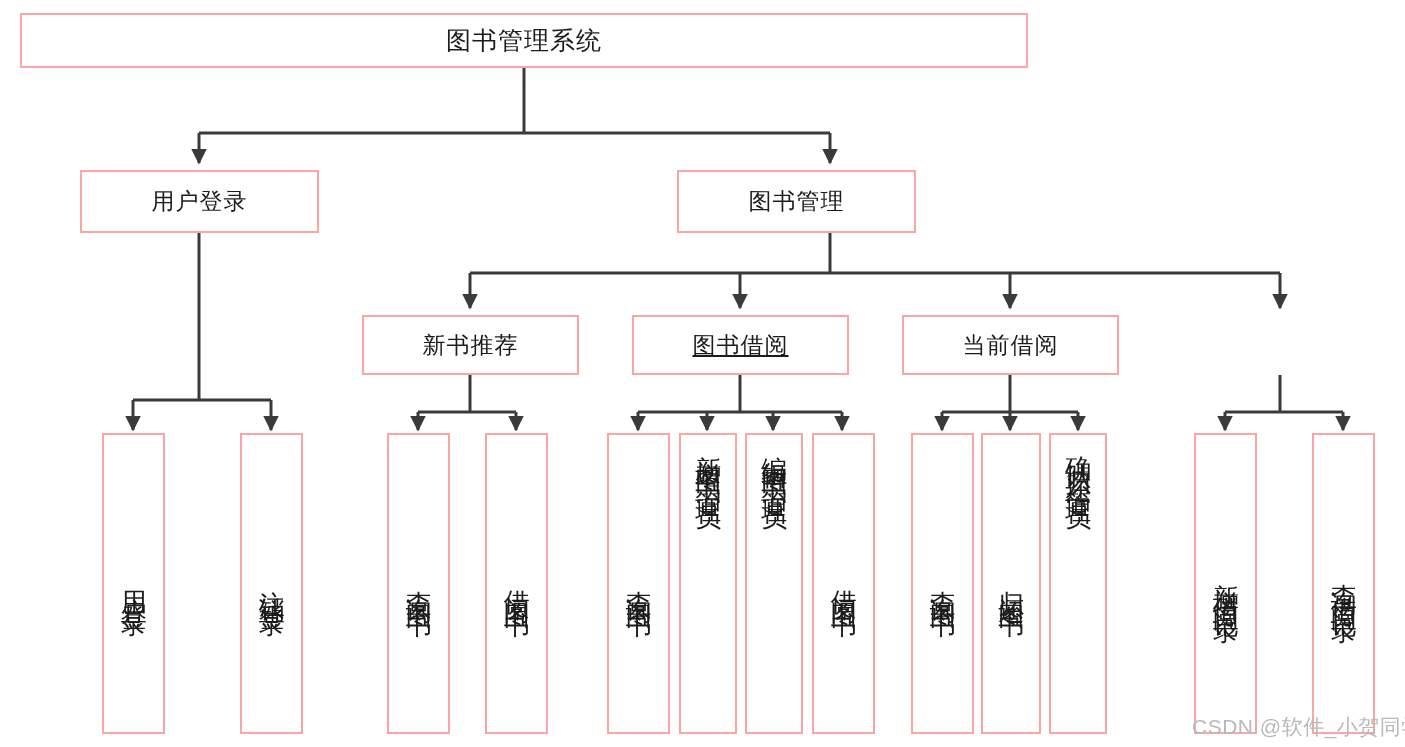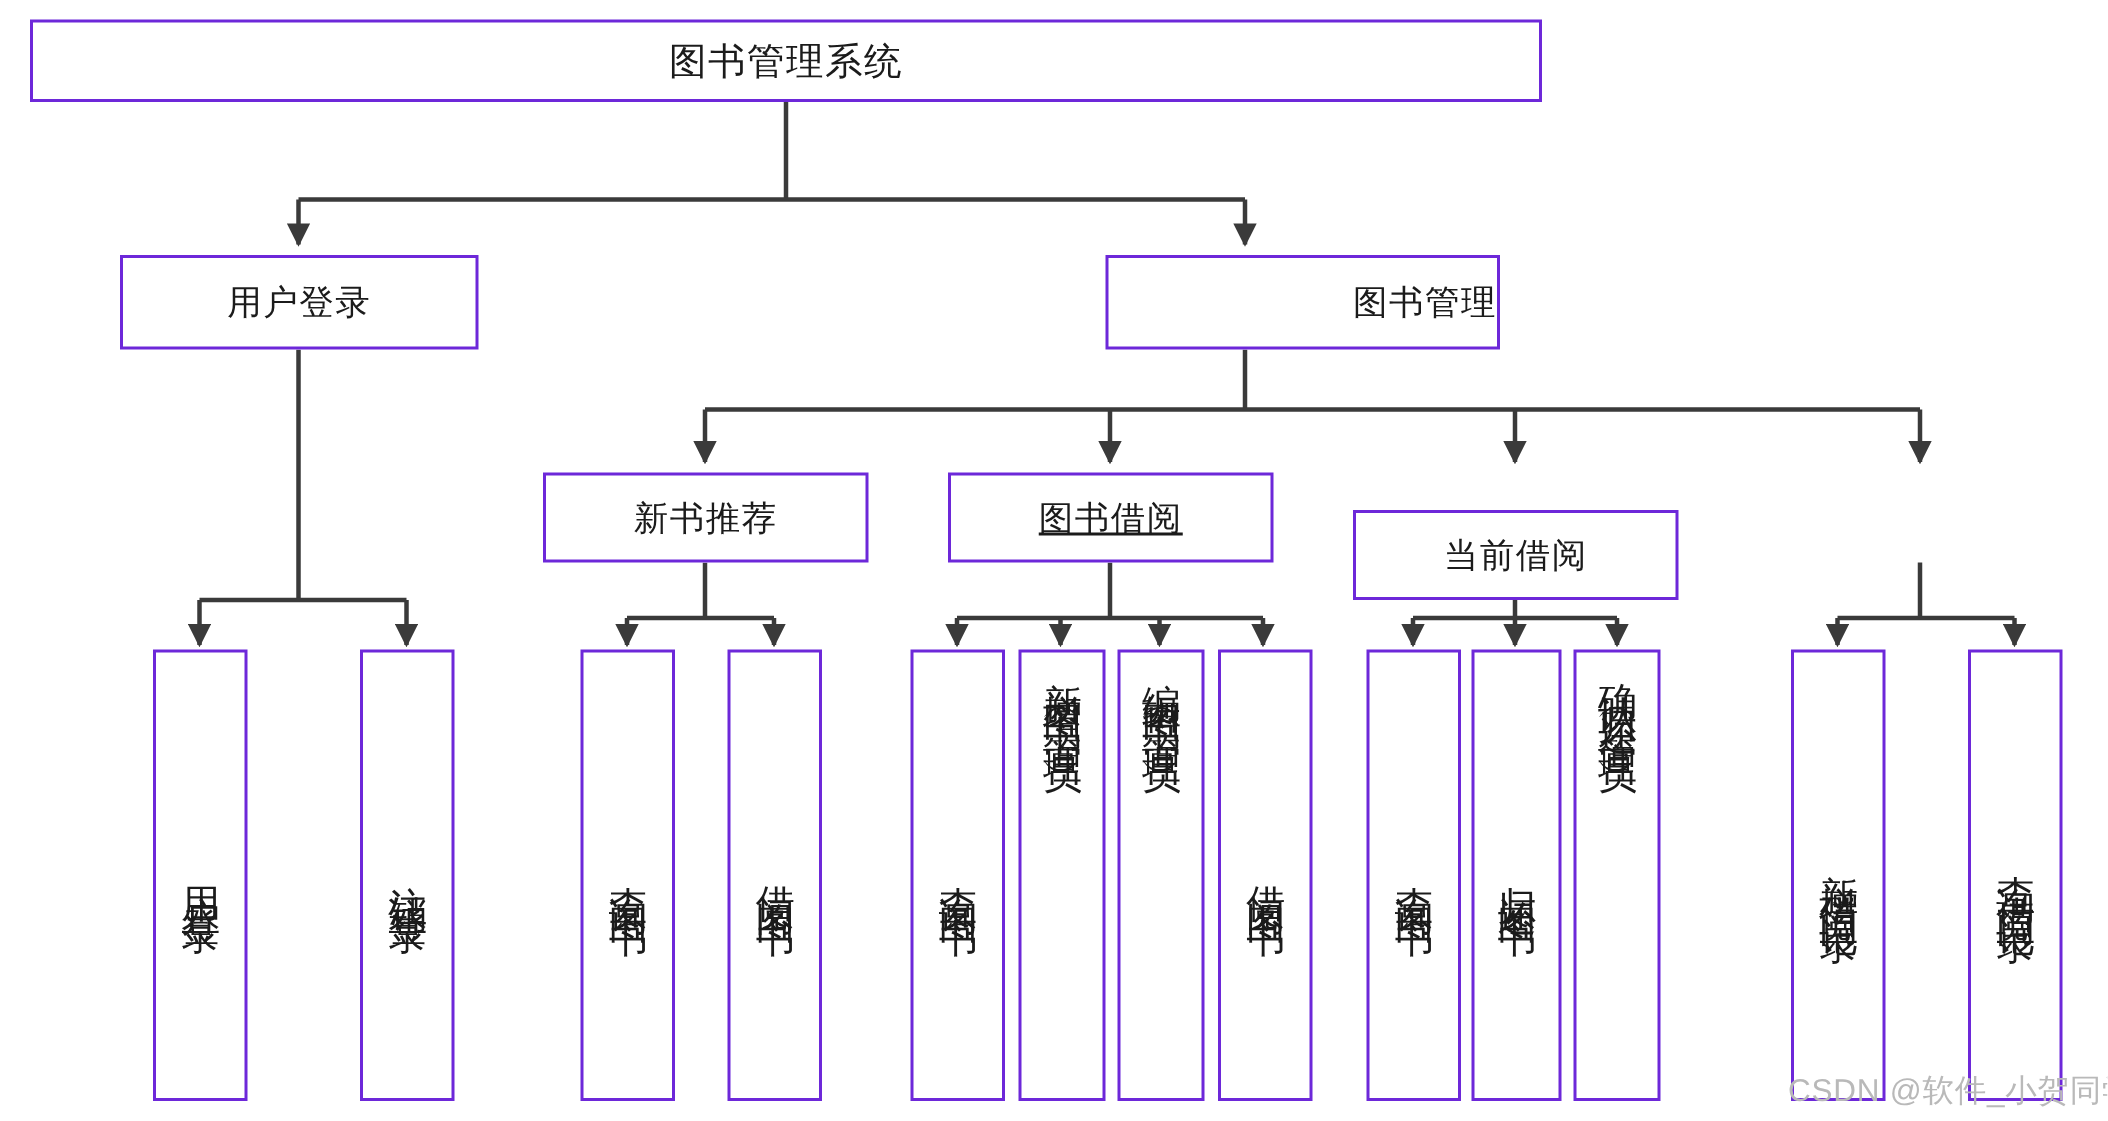--- a/index.html
+++ b/index.html
@@ -22,21 +22,21 @@
     left: 0;
     top: 0;
     width: 1405px;
     height: 747px;
     pointer-events: none;
   }
   .node {
     position: absolute;
     box-sizing: border-box;
     background: #ffffff;
-    border: 2px solid #6d28d9;
+    border: 2px solid #fca5a5;
     display: flex;
     align-items: center;
     justify-content: center;
     color: #1b1b1b;
     z-index: 2;
   }
   .node .lbl {
     display: block;
     white-space: nowrap;
   }
@@ -126,31 +126,31 @@
     </g>
   </svg>
 
   <div class="node tier-root" style="left:20px; top:13px; width:1008px; height:55px;">
     <span class="lbl">图书管理系统</span>
   </div>
 
   <div class="node tier-2" style="left:80px; top:170px; width:239px; height:63px;">
     <span class="lbl">用户登录</span>
   </div>
-  <div class="node tier-2" style="left:737px; top:170px; width:263px; height:63px;justify-content:flex-end;">
+  <div class="node tier-2" style="left:677px; top:170px; width:239px; height:63px;">
     <span class="lbl">图书管理</span>
   </div>
 
   <div class="node tier-3" style="left:362px; top:315px; width:217px; height:60px;">
     <span class="lbl">新书推荐</span>
   </div>
   <div class="node tier-3" style="left:632px; top:315px; width:217px; height:60px;text-decoration:underline;">
     <span class="lbl">图书借阅</span>
   </div>
-  <div class="node tier-3" style="left:902px; top:315px; width:217px; height:60px;margin-top:25px;">
+  <div class="node tier-3" style="left:902px; top:315px; width:217px; height:60px;">
     <span class="lbl">当前借阅</span>
   </div>
 
   <div class="node leaf centered" style="left:102px; top:433px; width:63px; height:301px;">
     <span class="lbl">用户登录</span>
   </div>
   <div class="node leaf centered" style="left:240px; top:433px; width:63px; height:301px;">
     <span class="lbl">注销登录</span>
   </div>
 

